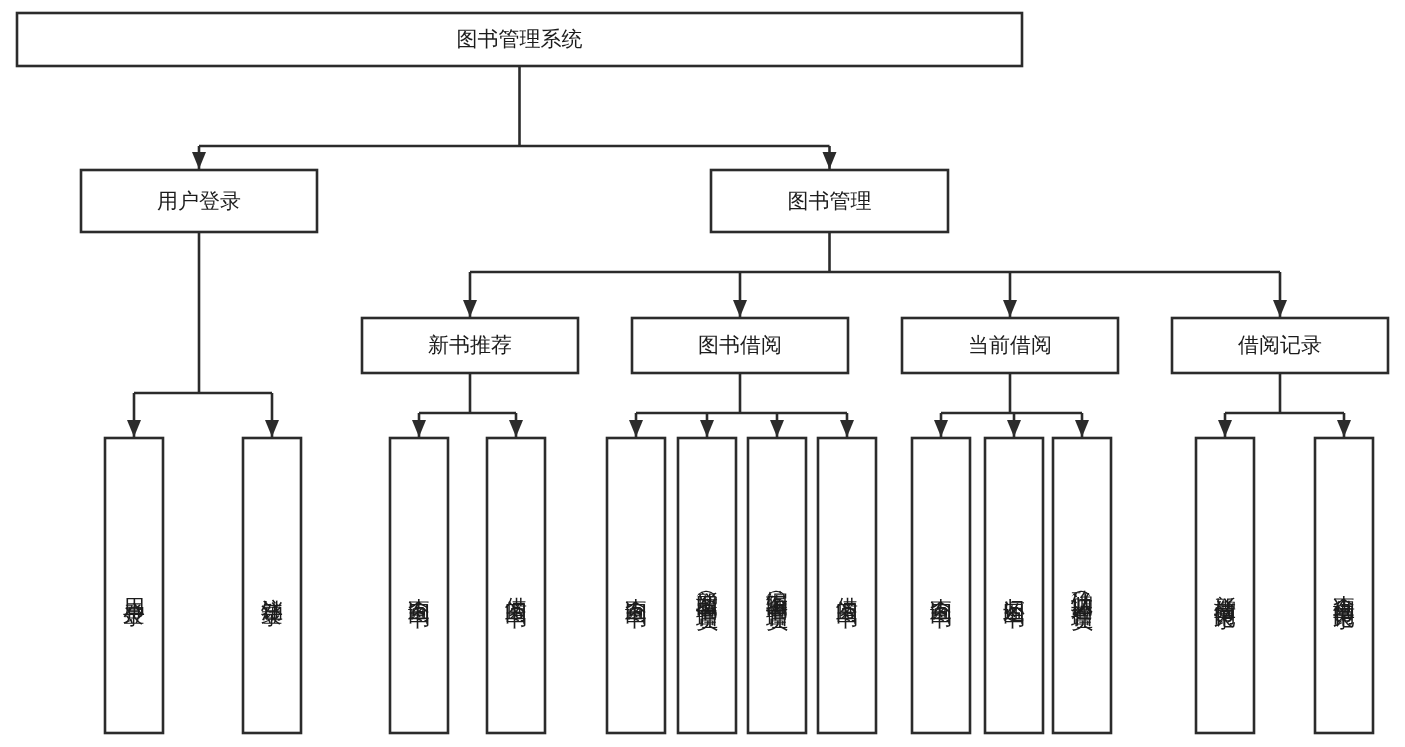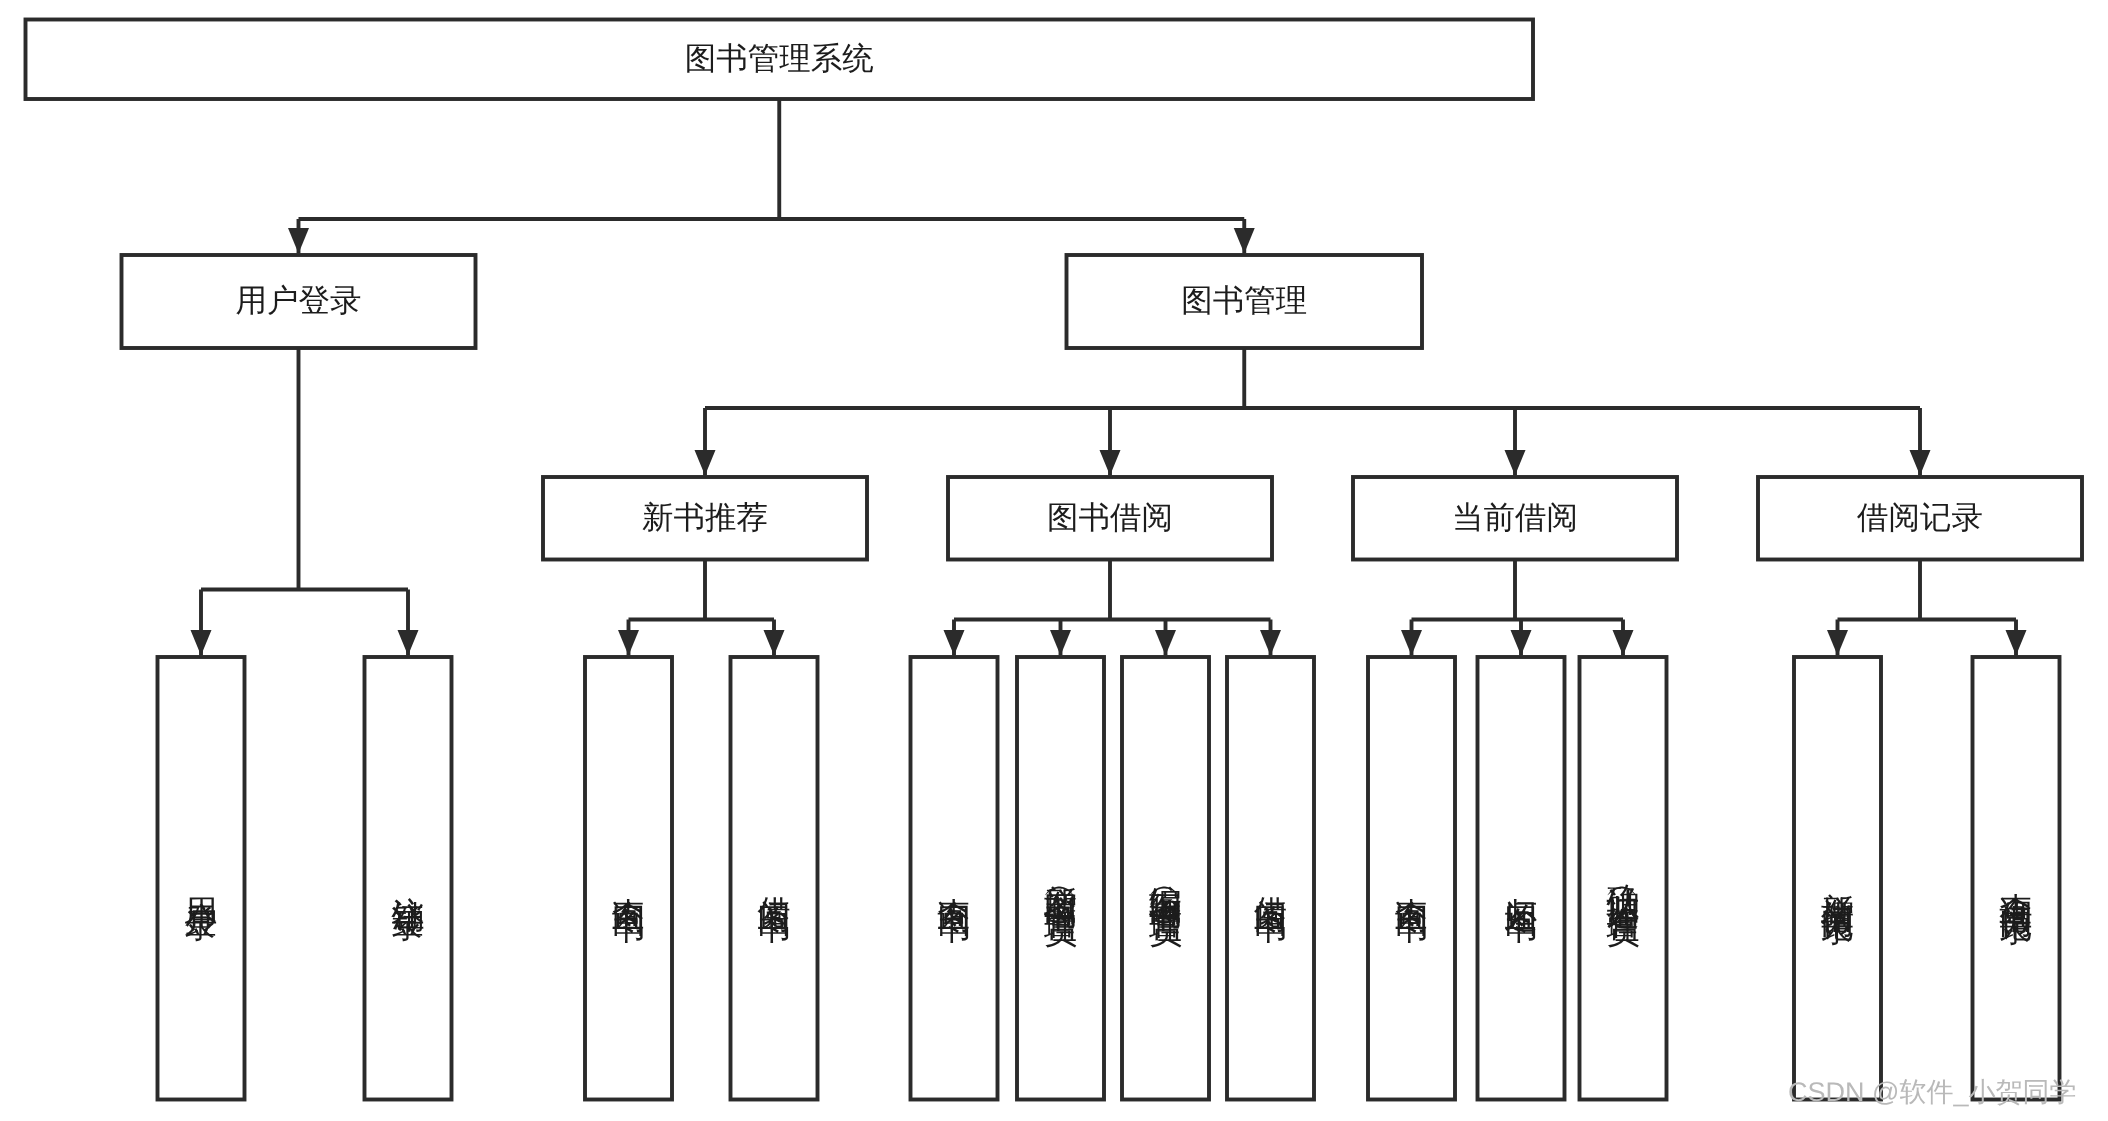--- a/index.html
+++ b/index.html
@@ -214,15 +214,14 @@
       <div class="label-vert" style="left: 678px; top: 438px; width: 58px; height: 295px;">新增图书（管理员）</div>
       <div class="label-vert" style="left: 748px; top: 438px; width: 58px; height: 295px;">编辑图书（管理员）</div>
       <div class="label-vert" style="left: 818px; top: 438px; width: 58px; height: 295px;">借阅图书</div>
       <div class="label-vert" style="left: 912px; top: 438px; width: 58px; height: 295px;">查询图书</div>
       <div class="label-vert" style="left: 985px; top: 438px; width: 58px; height: 295px;">归还图书</div>
       <div class="label-vert" style="left: 1053px; top: 438px; width: 58px; height: 295px;">确认归还（管理员）</div>
       <div class="label-vert" style="left: 1196px; top: 438px; width: 58px; height: 295px;">新增借阅记录</div>
       <div class="label-vert" style="left: 1315px; top: 438px; width: 58px; height: 295px;">查询借阅记录</div>
     </div>
 
-  <div class="watermark" id="watermark" style="left:1192px; top:716px;">CSDN @软件_小贺同学</div>
 
 </div>
 
 </body></html>

